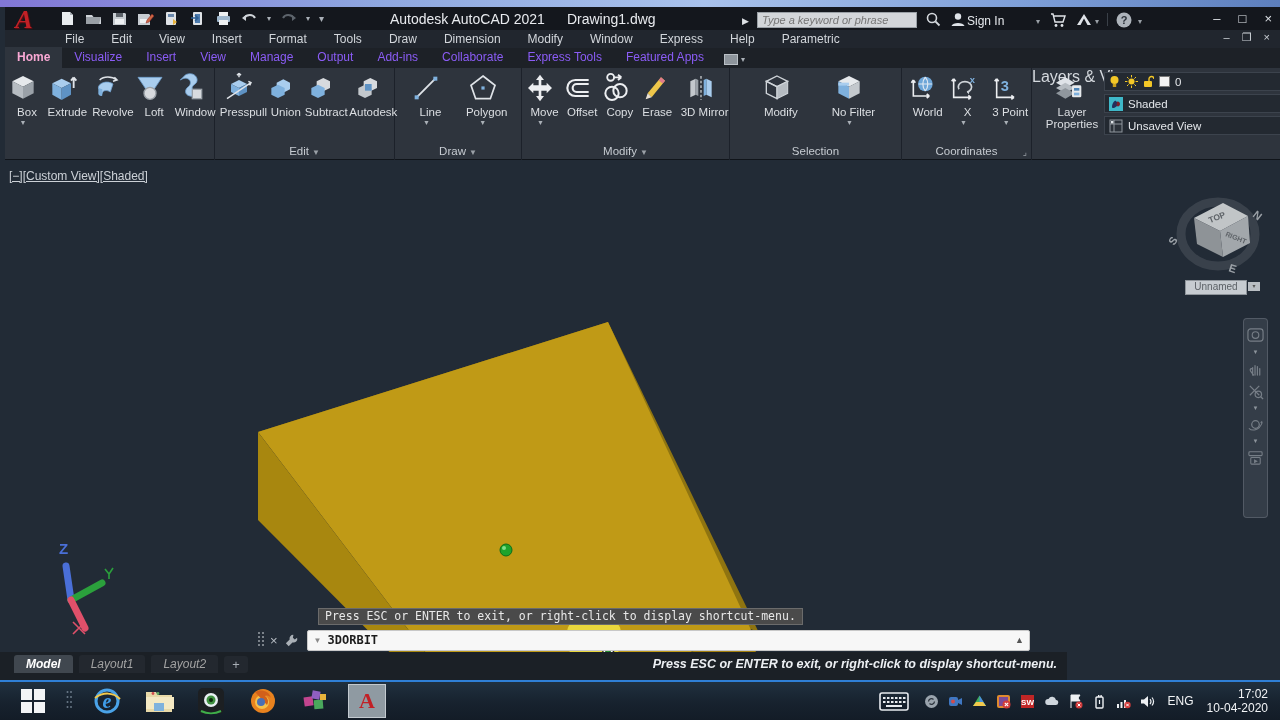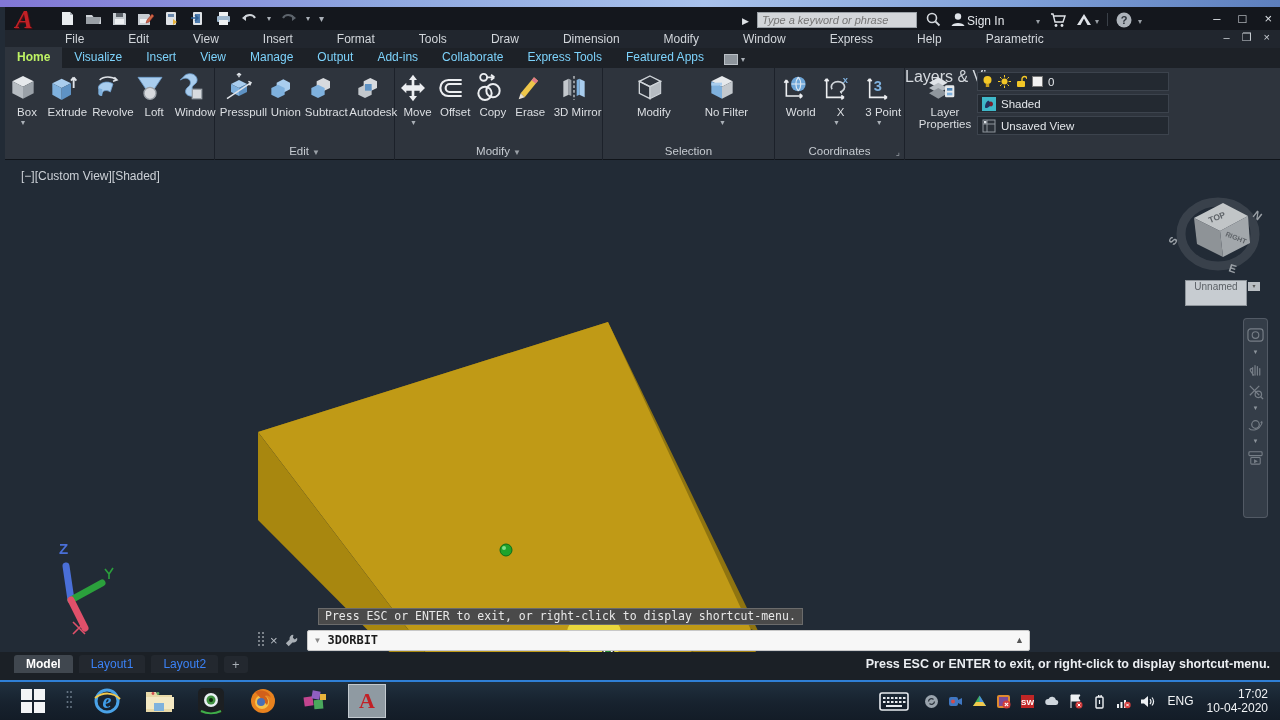--- a/index.html
+++ b/index.html
@@ -30,28 +30,28 @@
     font-style:italic;font-size:11px;color:#4c5157;padding:0 4px;}
   .tb-ico{position:absolute;top:4px;width:18px;height:18px;}
   .signin-label{position:absolute;left:962px;top:7px;font-size:12px;color:#e6e9ed;}
   .tb-caret{position:absolute;font-size:8px;color:#9aa0a7;top:10px;}
   .tb-sep{position:absolute;left:1073px;top:6px;width:1px;height:13px;background:#3a4048;}
   .win-controls{position:absolute;right:8px;top:4px;display:flex;gap:18px;font-size:13px;color:#dfe3e8;}
   .win-controls span{cursor:default;}
 
   
   .menubar{position:absolute;left:5px;top:30px;width:1275px;height:18px;background:#21262e;
-    display:flex;align-items:center;gap:44px;padding-left:60px;font-size:12px;color:#d2d6db;}
+    display:flex;align-items:center;gap:27px;padding-left:60px;font-size:12px;color:#d2d6db;}
   .doc-controls{position:absolute;right:10px;top:31px;display:flex;gap:12px;font-size:11px;color:#cdd2d8;}
 
   
   .tabrow{position:absolute;left:5px;top:48px;width:1275px;height:20px;background:#1d2127;
     display:flex;align-items:flex-end;font-size:12px;color:#c3c8cе;}
-  .rtab{padding:3px 12px 4px 12px;color:#7dd3fc;}
-  .rtab.active{background:#2e343d;color:#bef264;font-weight:bold;}
+  .rtab{padding:3px 12px 4px 12px;color:#8b5cf6;}
+  .rtab.active{background:#2e343d;color:#f9a8d4;font-weight:bold;}
   .tab-mini{display:flex;align-items:center;gap:3px;margin-left:8px;padding-bottom:3px;}
   .tab-mini .sq{width:14px;height:11px;background:#8e959c;border:1px solid #b9bfc5;}
   .tab-mini .cv{font-size:8px;color:#aab0b7;}
 
   
   .ribbon{position:absolute;left:5px;top:68px;width:1275px;height:92px;background:#2e343d;
     border-bottom:1px solid #10141a;display:flex;}
   .rpanel{position:relative;height:92px;border-right:1px solid #1c212a;}
   .rpanel .btnrow{display:flex;justify-content:space-evenly;align-items:flex-start;height:72px;padding-top:4px;}
   .rpanel .pname{position:absolute;left:0;bottom:0;width:100%;height:18px;line-height:18px;
@@ -66,26 +66,26 @@
   .layers-panel{position:relative;flex:1;height:92px;}
   .layerprops{position:absolute;left:8px;top:4px;width:56px;text-align:center;}
   .layerprops .rlabel{white-space:normal;}
   .ldrops{position:absolute;left:72px;top:4px;width:192px;display:flex;flex-direction:column;gap:3px;}
   .ldrop{height:19px;background:#232931;border:1px solid #3c434d;display:flex;align-items:center;
     padding:0 4px;font-size:11.5px;color:#e3e6ea;gap:5px;}
   .swatch{width:11px;height:11px;background:#f2f2f2;border:1px solid #777;}
 
   
   .viewport{position:absolute;left:5px;top:160px;width:1271px;height:492px;background:#222b36;}
-  .vp-label{position:absolute;left:16px;top:9px;font-size:12px;color:#ccd1d7;}
+  .vp-label{position:absolute;left:4px;top:9px;font-size:12px;color:#ccd1d7;text-decoration:underline;}
   .wedge-svg{position:absolute;left:235px;top:150px;}
   .orbit-cursor{position:absolute;left:592px;top:478px;}
   
   .viewcube{position:absolute;left:1163px;top:28px;width:100px;height:115px;}
-  .vc-pill{position:absolute;left:17px;top:92px;width:62px;height:26px;background:#c7ccd1;
+  .vc-pill{position:absolute;left:17px;top:92px;width:62px;height:15px;background:#c7ccd1;
     border:1px solid #8f959b;font-size:10px;color:#5d6artrage267;color:#5d6267;line-height:11px;text-align:center;}
   .vc-pill .pc{position:absolute;right:-14px;top:1px;width:12px;height:9px;background:#b9bec3;font-size:6px;color:#555;line-height:9px;}
   
   .navbar{position:absolute;left:1238px;top:158px;width:25px;height:200px;background:rgba(150,158,168,0.16);
     border:1px solid rgba(170,178,188,0.25);border-radius:4px;display:flex;flex-direction:column;
     align-items:center;gap:6px;padding-top:8px;}
   .nv{width:17px;height:17px;opacity:.75;}
   .nv-caret{font-size:6px;color:#8d949c;line-height:4px;}
   
   .ucs{position:absolute;left:40px;top:378px;}
@@ -99,23 +99,23 @@
   .cmd-grip i{position:absolute;width:2px;height:2px;background:#9aa0a7;border-radius:50%;}
   .cmd-x{color:#b7bdc4;font-size:13px;margin-right:6px;}
   .cmd-wrench{width:15px;height:15px;margin-right:8px;}
   .cmd-field{flex:1;height:21px;background:#f7f7f7;border:1px solid #c8c8c8;border-radius:2px;
     display:flex;align-items:center;padding:0 6px;position:relative;}
   .cmd-dd{font-size:8px;color:#8a8a8a;margin-right:6px;}
   .cmd-text{font-family:"DejaVu Sans Mono",monospace;font-weight:bold;font-size:12px;color:#1c1c1c;}
   .cmd-up{position:absolute;right:5px;top:4px;font-size:9px;color:#555;}
 
   
-  .statusrow{position:absolute;left:0;top:652px;width:1280px;height:28px;background:#1b2026;}
+  .statusrow{position:absolute;left:0;top:652px;width:1067px;height:28px;background:#1b2026;font-style:italic;}
   .ltabs{position:absolute;left:14px;top:2px;display:flex;align-items:center;gap:6px;height:20px;}
-  .ltab{padding:2px 12px;font-size:12px;color:#3b82f6;background:#23282f;border-radius:3px 3px 0 0;}
+  .ltab{padding:2px 12px;font-size:12px;color:#a3a3a3;background:#23282f;border-radius:3px 3px 0 0;}
   .ltab.active{background:#40474f;color:#ffffff;font-weight:bold;}
   .ltab-add{padding:1px 8px;font-size:13px;color:#a8aeb5;background:#23282f;border-radius:3px;}
   .status-msg{position:absolute;right:10px;top:5px;font-size:12.5px;font-weight:600;color:#eceff3;}
 
   
   .taskbar-line{position:absolute;left:0;top:680px;width:1280px;height:2px;background:#2f7fd6;}
   .taskbar{position:absolute;left:0;top:682px;width:1280px;height:38px;
     background:linear-gradient(180deg,#20303f,#17222e 55%,#131c27);display:flex;align-items:center;}
   .tb-item{width:38px;height:34px;display:flex;align-items:center;justify-content:center;margin-left:14px;}
   .tb-item.active{background:#8f9aa2;border:1px solid #c3cad0;}
@@ -175,20 +175,23 @@
           <path d="M3 7c3-4 9-4 11 0" stroke="#cfd4d9" stroke-width="2" fill="none"></path>
           <path d="M1 7l4-3v6z" fill="#cfd4d9"></path>
         </svg>
       <span class="caret">▾</span>
       <svg class="qi" viewBox="0 0 17 15">
           <path d="M14 7C11 3 5 3 3 7" stroke="#5d646c" stroke-width="2" fill="none"></path>
           <path d="M16 7l-4-3v6z" fill="#5d646c"></path>
         </svg>
       <span class="caret">▾</span>
       <span class="caret" style="font-size:10px;">▾</span>
+    </div>
+    <div class="title-text">
+      <span>Autodesk AutoCAD 2021</span><span class="doc">Drawing1.dwg</span>
     </div>
     <span class="play-arrow">▶</span>
     <input class="search-box" placeholder="Type a keyword or phrase" style="">
     <svg class="tb-ico" style="left:920px" viewBox="0 0 18 18">
         <circle cx="7" cy="7" r="4.5" fill="none" stroke="#d4d8dd" stroke-width="1.6"></circle>
         <path d="M10.5 10.5l4 4" stroke="#d4d8dd" stroke-width="1.8"></path>
       </svg>
     <svg class="tb-ico" style="left:944px" viewBox="0 0 18 18">
         <circle cx="9" cy="5.5" r="3.2" fill="#dfe3e8"></circle>
         <path d="M2.5 15c1-4 12-4 13 0z" fill="#dfe3e8"></path>
@@ -332,20 +335,42 @@
               <path d="M8 7l5-2.5L18 7v5l-5 2.5L8 12z" fill="#d7dade"></path>
               <path d="M4 12l5-2.5 5 2.5v5L9 19.5 4 17z" fill="#c3c8cd"></path>
               <rect x="9" y="9" width="5" height="5" fill="#5e92c4"></rect>
             </svg>
           <span class="rlabel">Autodesk</span>
         </div>
       </div>
       <div class="pname"><span>Edit</span><span class="pc">▼</span></div>
     </div>
 
+    <div class="rpanel" style="width:127px">
+      <div class="btnrow">
+        <div class="rbtn">
+          <svg class="ri" viewBox="0 0 24 24">
+              <path d="M5 19L19 5" stroke="#dfe3e8" stroke-width="1.4"></path>
+              <rect x="3.5" y="17.5" width="3" height="3" fill="#7fb1de"></rect>
+              <rect x="17.5" y="3.5" width="3" height="3" fill="#7fb1de"></rect>
+            </svg>
+          <span class="rlabel">Line</span>
+          <span class="rcaret">▼</span>
+        </div>
+        <div class="rbtn">
+          <svg class="ri" viewBox="0 0 24 24">
+              <path d="M12 3l9 7-3.5 10h-11L3 10z" fill="none" stroke="#dfe3e8" stroke-width="1.3"></path>
+              <rect x="10.8" y="10.8" width="2.4" height="2.4" fill="#7fb1de"></rect>
+            </svg>
+          <span class="rlabel">Polygon</span>
+          <span class="rcaret">▼</span>
+        </div>
+      </div>
+      <div class="pname"><span>Draw</span><span class="pc">▼</span></div>
+    </div>
 
     <div class="rpanel" style="width:208px">
       <div class="btnrow">
         <div class="rbtn">
           <svg class="ri" viewBox="0 0 24 24">
               <path d="M12 2l3 4h-2v4h4V8l4 4-4 4v-2h-4v4h2l-3 4-3-4h2v-4H7v2l-4-4 4-4v2h4V6H9z" fill="#eceef1"></path>
             </svg>
           <span class="rlabel">Move</span>
           <span class="rcaret">▼</span>
         </div>

